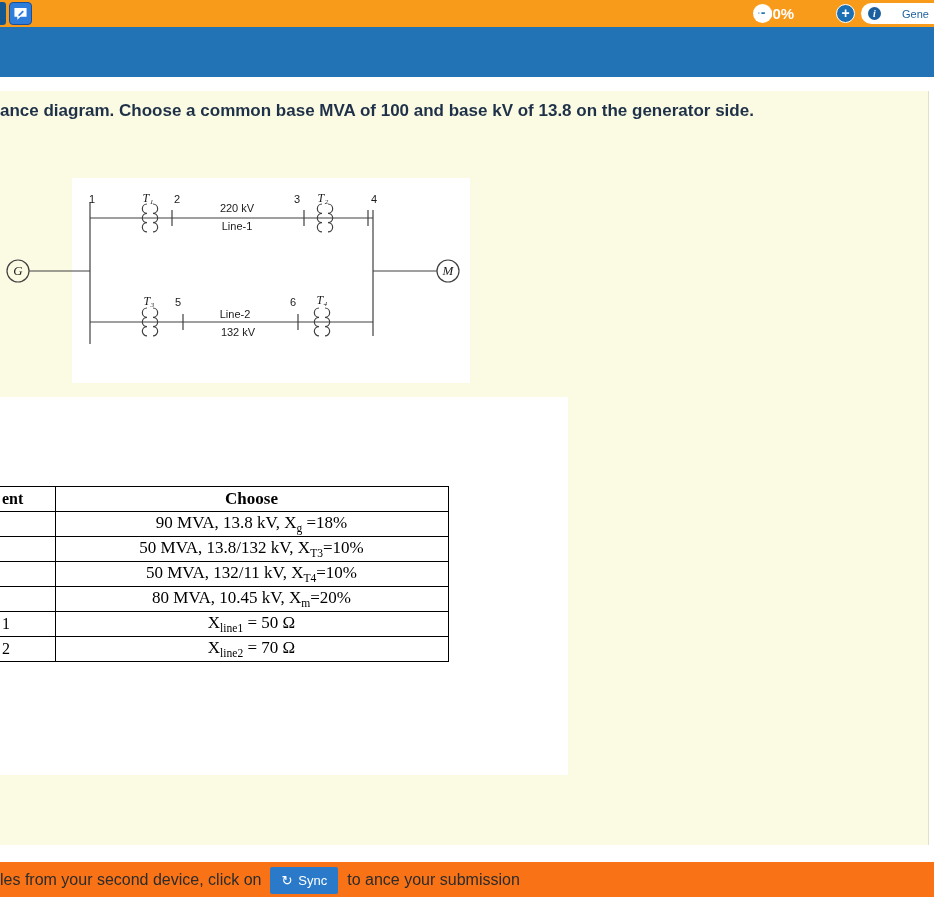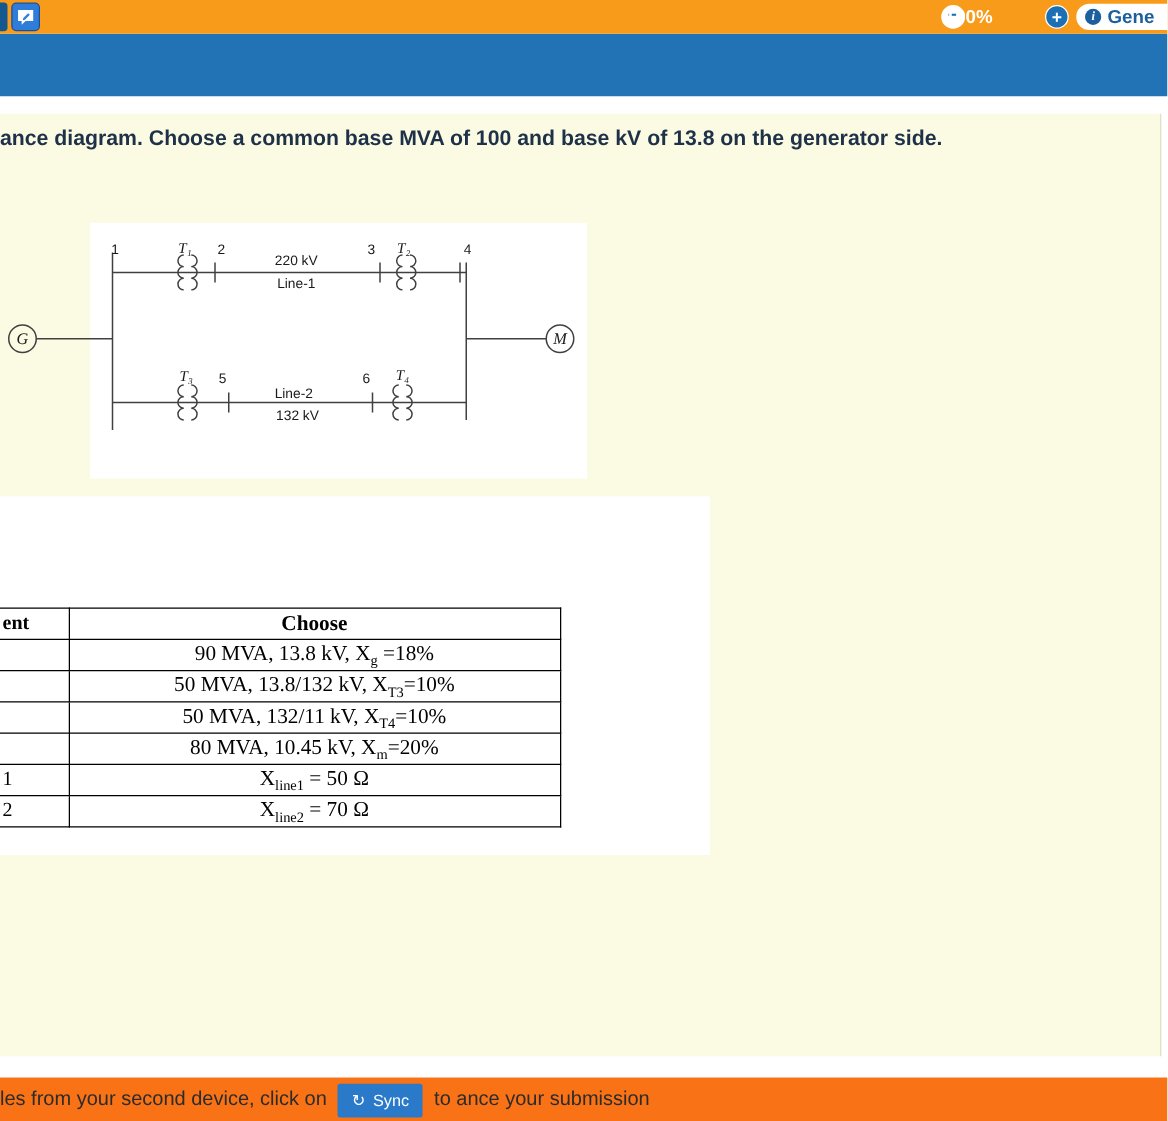--- a/index.html
+++ b/index.html
@@ -14,40 +14,40 @@
               border:1px solid #1b4f9b; border-radius:4px; display:flex; align-items:center; justify-content:center; cursor:pointer; }
   .zoom-out { position:absolute; left:753px; top:4px; width:19px; height:19px; border-radius:50%;
               background:#fff; color:#1b6fb5; font-weight:bold; font-size:15px; line-height:18px; text-align:center; cursor:pointer; }
   .zoom-level { position:absolute; left:746px; top:5px; width:58px; text-align:center; color:#fff; font-weight:bold; font-size:15px; }
   .zoom-in { position:absolute; left:836px; top:4px; width:19px; height:19px; border-radius:50%;
              background:#1b6fb5; border:1px solid #fff; color:#fff; font-weight:bold; font-size:14px; line-height:16px; text-align:center; cursor:pointer; }
   .info-pill { position:absolute; left:861px; top:3px; width:95px; height:21px; background:#fff; border-radius:11px;
                display:flex; align-items:center; gap:5px; padding:0 7px; cursor:pointer; }
   .info-icon { width:13px; height:13px; border-radius:50%; background:#1c5f9e; color:#fff;
                font:italic bold 10px "Liberation Serif",serif; display:flex; align-items:center; justify-content:center; flex:0 0 13px; }
-  .info-label { color:#1c5f9e; font-weight:bold; font-size:15px; white-space:nowrap; }
+  .info-label { color:#1c5f9e; font-weight:normal; font-size:11px; white-space:nowrap;margin-left:16px; }
 
   
   .blue-bar { position:absolute; left:0; top:27px; width:934px; height:50px; background:#2173b5; }
 
   
   .page { position:absolute; left:0; top:91px; width:929px; height:754px; background:#fbfae3; border-right:1px solid #e3e0c8; }
   .scroll-strip { position:absolute; left:930px; top:91px; width:4px; height:754px; background:#fff; }
 
   .question { position:absolute; left:0; top:101px; width:916px; font-size:17px; font-weight:bold;
               color:#1e3148; white-space:nowrap; }
 
   
   .circuit { position:absolute; left:0; top:178px; }
   .dlabel   { font:11px "Liberation Sans","DejaVu Sans",sans-serif; fill:#1a1a1a; }
   .dtrans   { font:italic 12px "Liberation Serif","DejaVu Serif",serif; fill:#1a1a1a; }
   .dmachine { font:italic 13px "Liberation Serif","DejaVu Serif",serif; fill:#1a1a1a; }
 
   
-  .table-panel { position:absolute; left:0; top:397px; width:568px; height:287px; background:#fff; }
+  .table-panel { position:absolute; left:0; top:397px; width:568px; height:378px; background:#fff; }
   table.ratings { position:absolute; left:0; top:89px; border-collapse:collapse;
                   font-family:"Liberation Serif","DejaVu Serif",serif; font-size:17px; color:#000; }
   .ratings th, .ratings td { border:1px solid #000; height:25px; padding:0; }
   .ratings .cell-left { width:55px; border-left:none; text-align:left; padding-left:2px; font-size:16px; }
   .ratings .cell-rating { width:393px; text-align:center; }
   .ratings th { font-weight:bold; }
   .ratings sub { font-size:68%; }
 
   
   .footer-row { position:absolute; left:0; top:862px; height:36px; display:flex; align-items:center;

